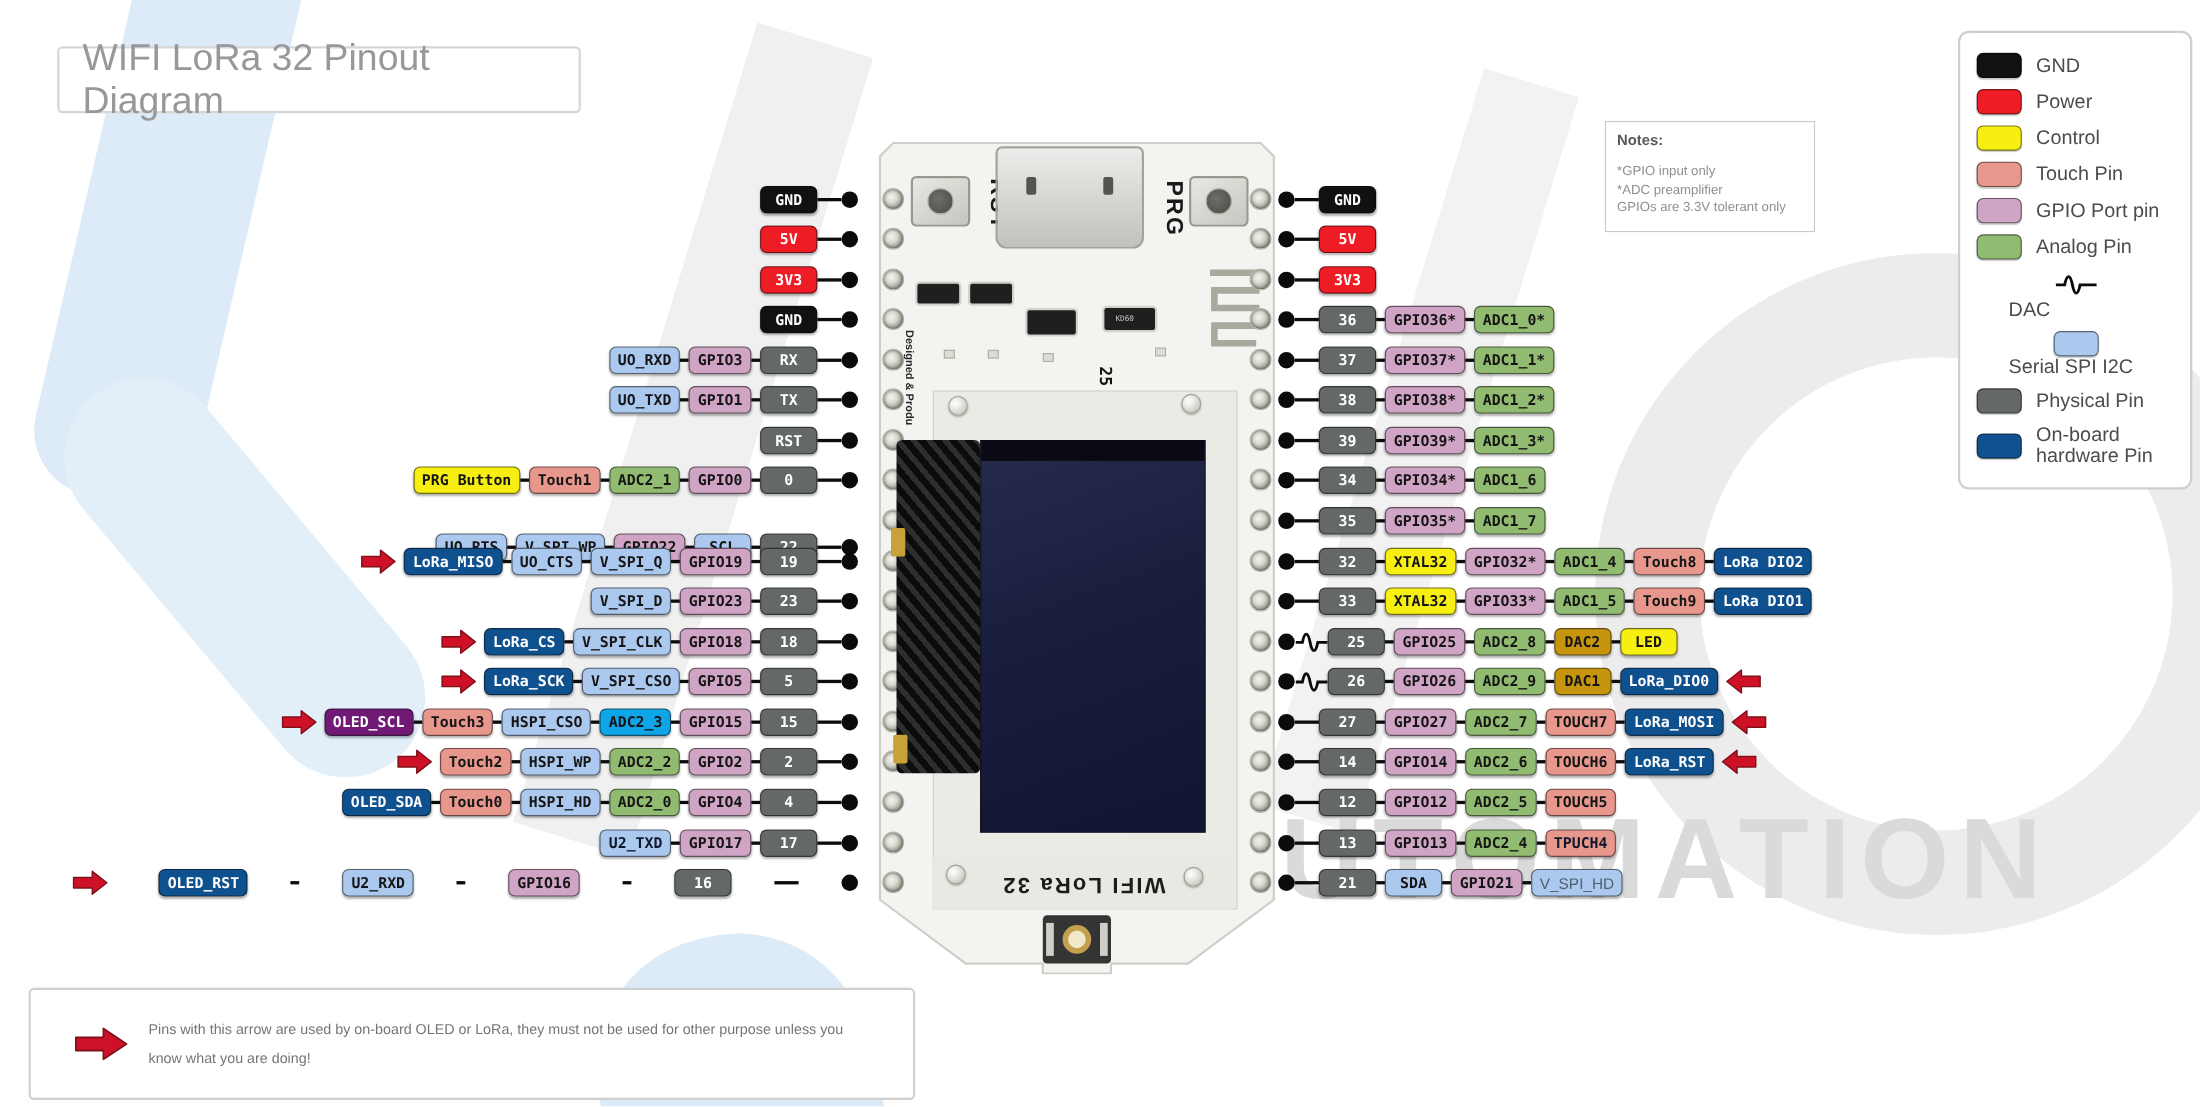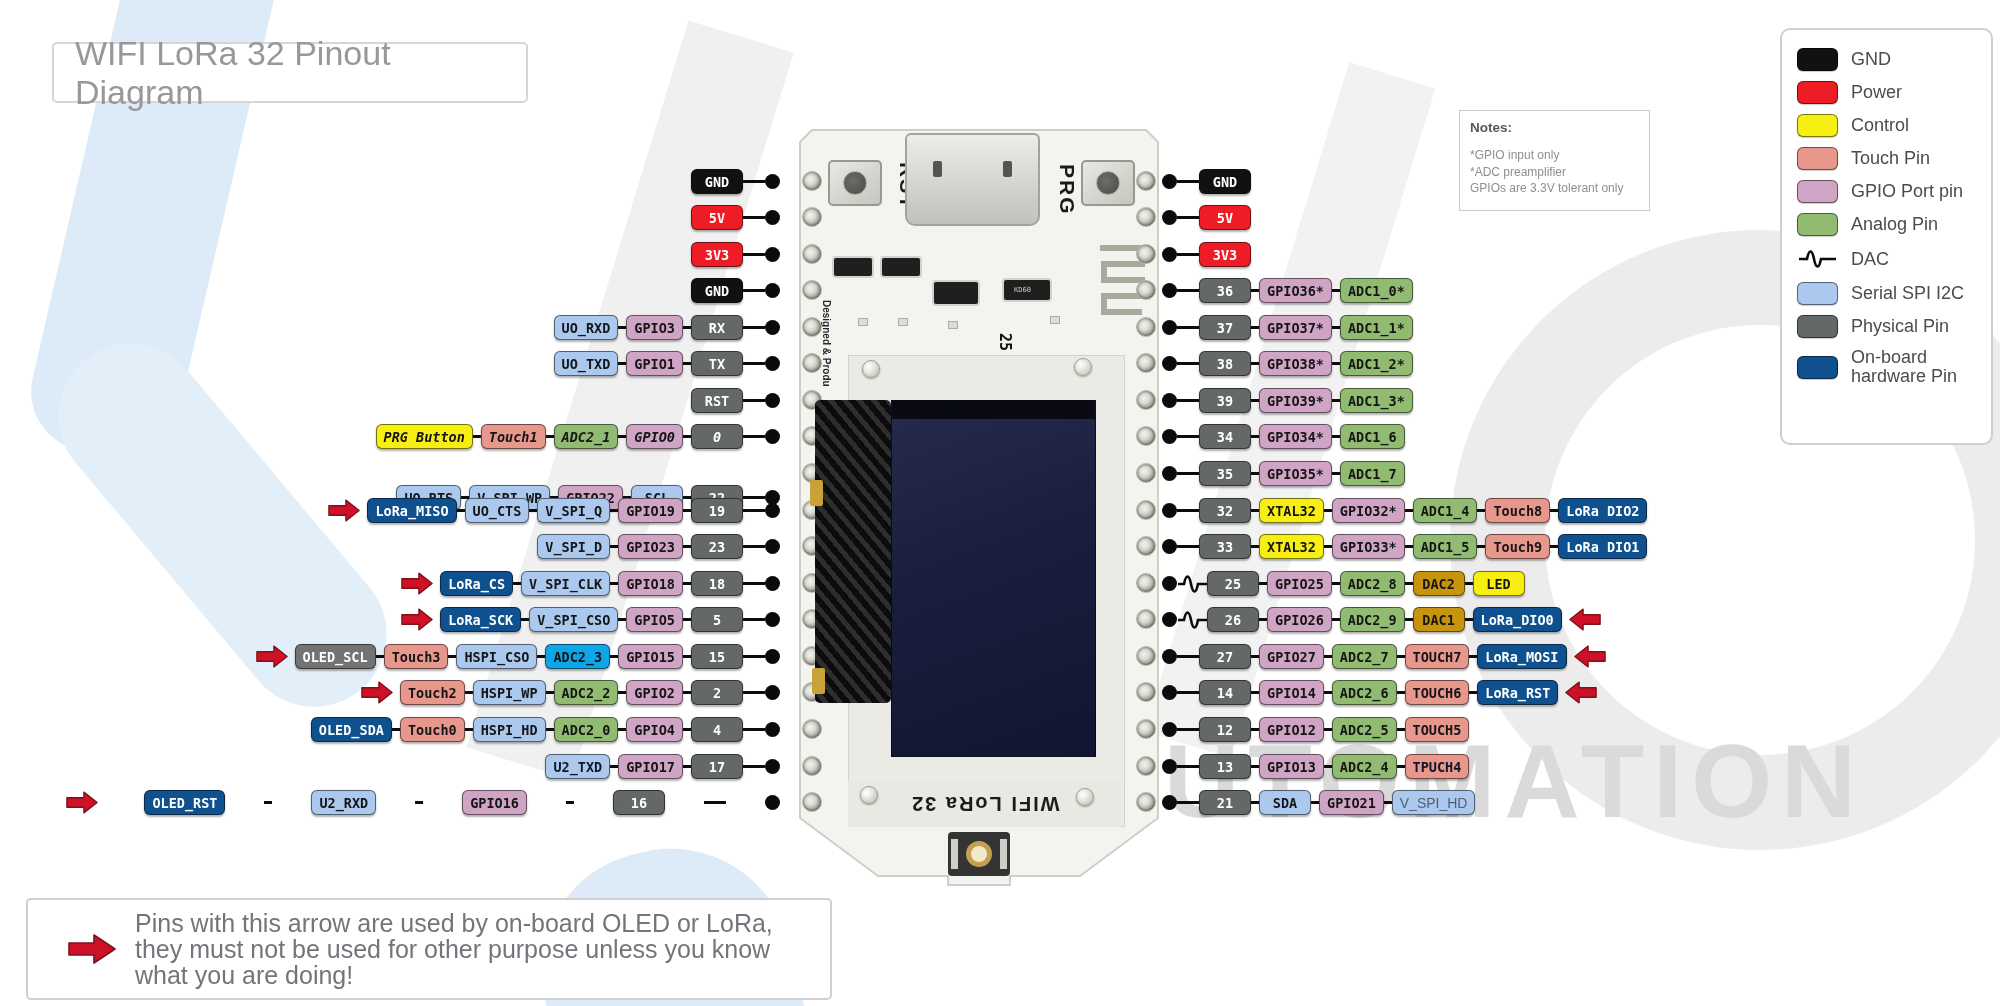--- a/index.html
+++ b/index.html
@@ -23,39 +23,39 @@
     display:flex; align-items:center; padding-left:21px; box-sizing:border-box;
   }
   .title-box span { font-size:34px; color:#96989c; }
   
   .legend {
     position:absolute; left:1780px; top:28px; width:213px; height:417px; z-index:6;
     background:#ffffff; border:2px solid #cfcfcf; border-radius:10px;
     padding:18px 0 0 15px; box-sizing:border-box;
   }
   .legend-item { display:flex; align-items:center; min-height:23px; margin-bottom:10px; }
-  .legend-item.sp { margin-top:9px; }
+  .legend-item.sp { margin-top:9px;flex-direction:column; }
   .legend-swatch { width:41px; height:23px; border-radius:6px; border:1px solid rgba(0,0,0,0.5); box-sizing:border-box; margin-right:13px; flex:none; box-shadow:0 1px 1px rgba(0,0,0,0.2); }
   .legend-dacswatch { width:41px; margin-right:13px; flex:none; display:flex; align-items:center; }
   .legend-label { font-size:18px; color:#4c4c4c; line-height:19px; width:136px; }
   
   .notes {
     position:absolute; left:1459px; top:110px; width:191px; height:101px; z-index:6;
     background:#ffffff; border:1px solid #c9c9c9; padding:9px 10px; box-sizing:border-box;
   }
   .notes-title { font-size:13.5px; font-weight:bold; color:#585858; margin-bottom:12px; }
   .notes-line { font-size:12px; color:#8f8f8f; line-height:16.5px; }
   
   .footnote {
     position:absolute; left:26px; top:898px; width:806px; height:102px; z-index:6;
     background:#ffffff; border:2px solid #cfcfcf; border-radius:5px;
     display:flex; align-items:center; padding:0 18px 0 38px; box-sizing:border-box;
   }
   .footnote-arrow { flex:none; margin-right:17px; display:flex; }
-  .footnote-text { font-size:25px; color:#73757a; line-height:26px; width:640px; }
+  .footnote-text { font-size:13px; color:#73757a; line-height:26px; width:640px; }
   
   .pin-row { position:absolute; display:flex; align-items:center; height:27px; z-index:5; }
   .pin-row.left  { right:1220px; }
   .pin-row.right { left:1162px; }
   .pin-box {
     height:25px; box-sizing:border-box; border:1.5px solid rgba(10,10,10,0.55);
     border-radius:6px; display:flex; align-items:center; justify-content:center;
     padding:0 7px; min-width:52px; white-space:nowrap; flex:none;
     font-family:"DejaVu Sans Mono", monospace; font-weight:bold; font-size:13.5px;
     box-shadow:0 1.5px 2px rgba(0,0,0,0.3);
@@ -326,21 +326,21 @@
         <div class="conn"></div>
         <div class="pin-box" style="background:#646869;color:#ffffff">TX</div>
         <div class="stub"></div>
         <div class="pin-dot"></div>
       </div>
       <div class="pin-row left" style="top: 387px;">
         <div class="pin-box" style="background:#646869;color:#ffffff">RST</div>
         <div class="stub"></div>
         <div class="pin-dot"></div>
       </div>
-      <div class="pin-row left" style="top: 423px; font-style: italic;">
+      <div class="pin-row left" style="top: 423px;">
         <div class="pin-box" style="background:#f8ef12;color:#151515">PRG Button</div>
         <div class="conn"></div>
         <div class="pin-box" style="background:#e8978d;color:#151515">Touch1</div>
         <div class="conn"></div>
         <div class="pin-box" style="background:#92bb72;color:#151515">ADC2_1</div>
         <div class="conn"></div>
         <div class="pin-box" style="background:#d0a4c4;color:#151515">GPIO0</div>
         <div class="conn"></div>
         <div class="pin-box" style="background:#646869;color:#ffffff">0</div>
         <div class="stub"></div>
@@ -417,21 +417,21 @@
         <div class="pin-box" style="background:#646869;color:#ffffff">5</div>
         <div class="stub"></div>
         <div class="pin-dot"></div>
       </div>
       <div class="pin-row left" style="top: 643px;">
         <span class="row-arrow left-side">
           <svg width="34" height="25" viewBox="0 0 36 26">
             <polygon points="2,8 20,8 20,2 34,13 20,24 20,18 2,18" fill="#ce1126" stroke="#80101a" stroke-width="1.4" stroke-linejoin="round"></polygon>
           </svg>
         </span>
-        <div class="pin-box" style="background:#737373;color:#ffffff">OLED_SCL</div>
+        <div class="pin-box" style="background:#701a75;color:#ffffff">OLED_SCL</div>
         <div class="conn"></div>
         <div class="pin-box" style="background:#e8978d;color:#151515">Touch3</div>
         <div class="conn"></div>
         <div class="pin-box" style="background:#abc8ee;color:#151515">HSPI_CSO</div>
         <div class="conn"></div>
         <div class="pin-box" style="background:#0ea5e9;color:#151515">ADC2_3</div>
         <div class="conn"></div>
         <div class="pin-box" style="background:#d0a4c4;color:#151515">GPIO15</div>
         <div class="conn"></div>
         <div class="pin-box" style="background:#646869;color:#ffffff">15</div>

